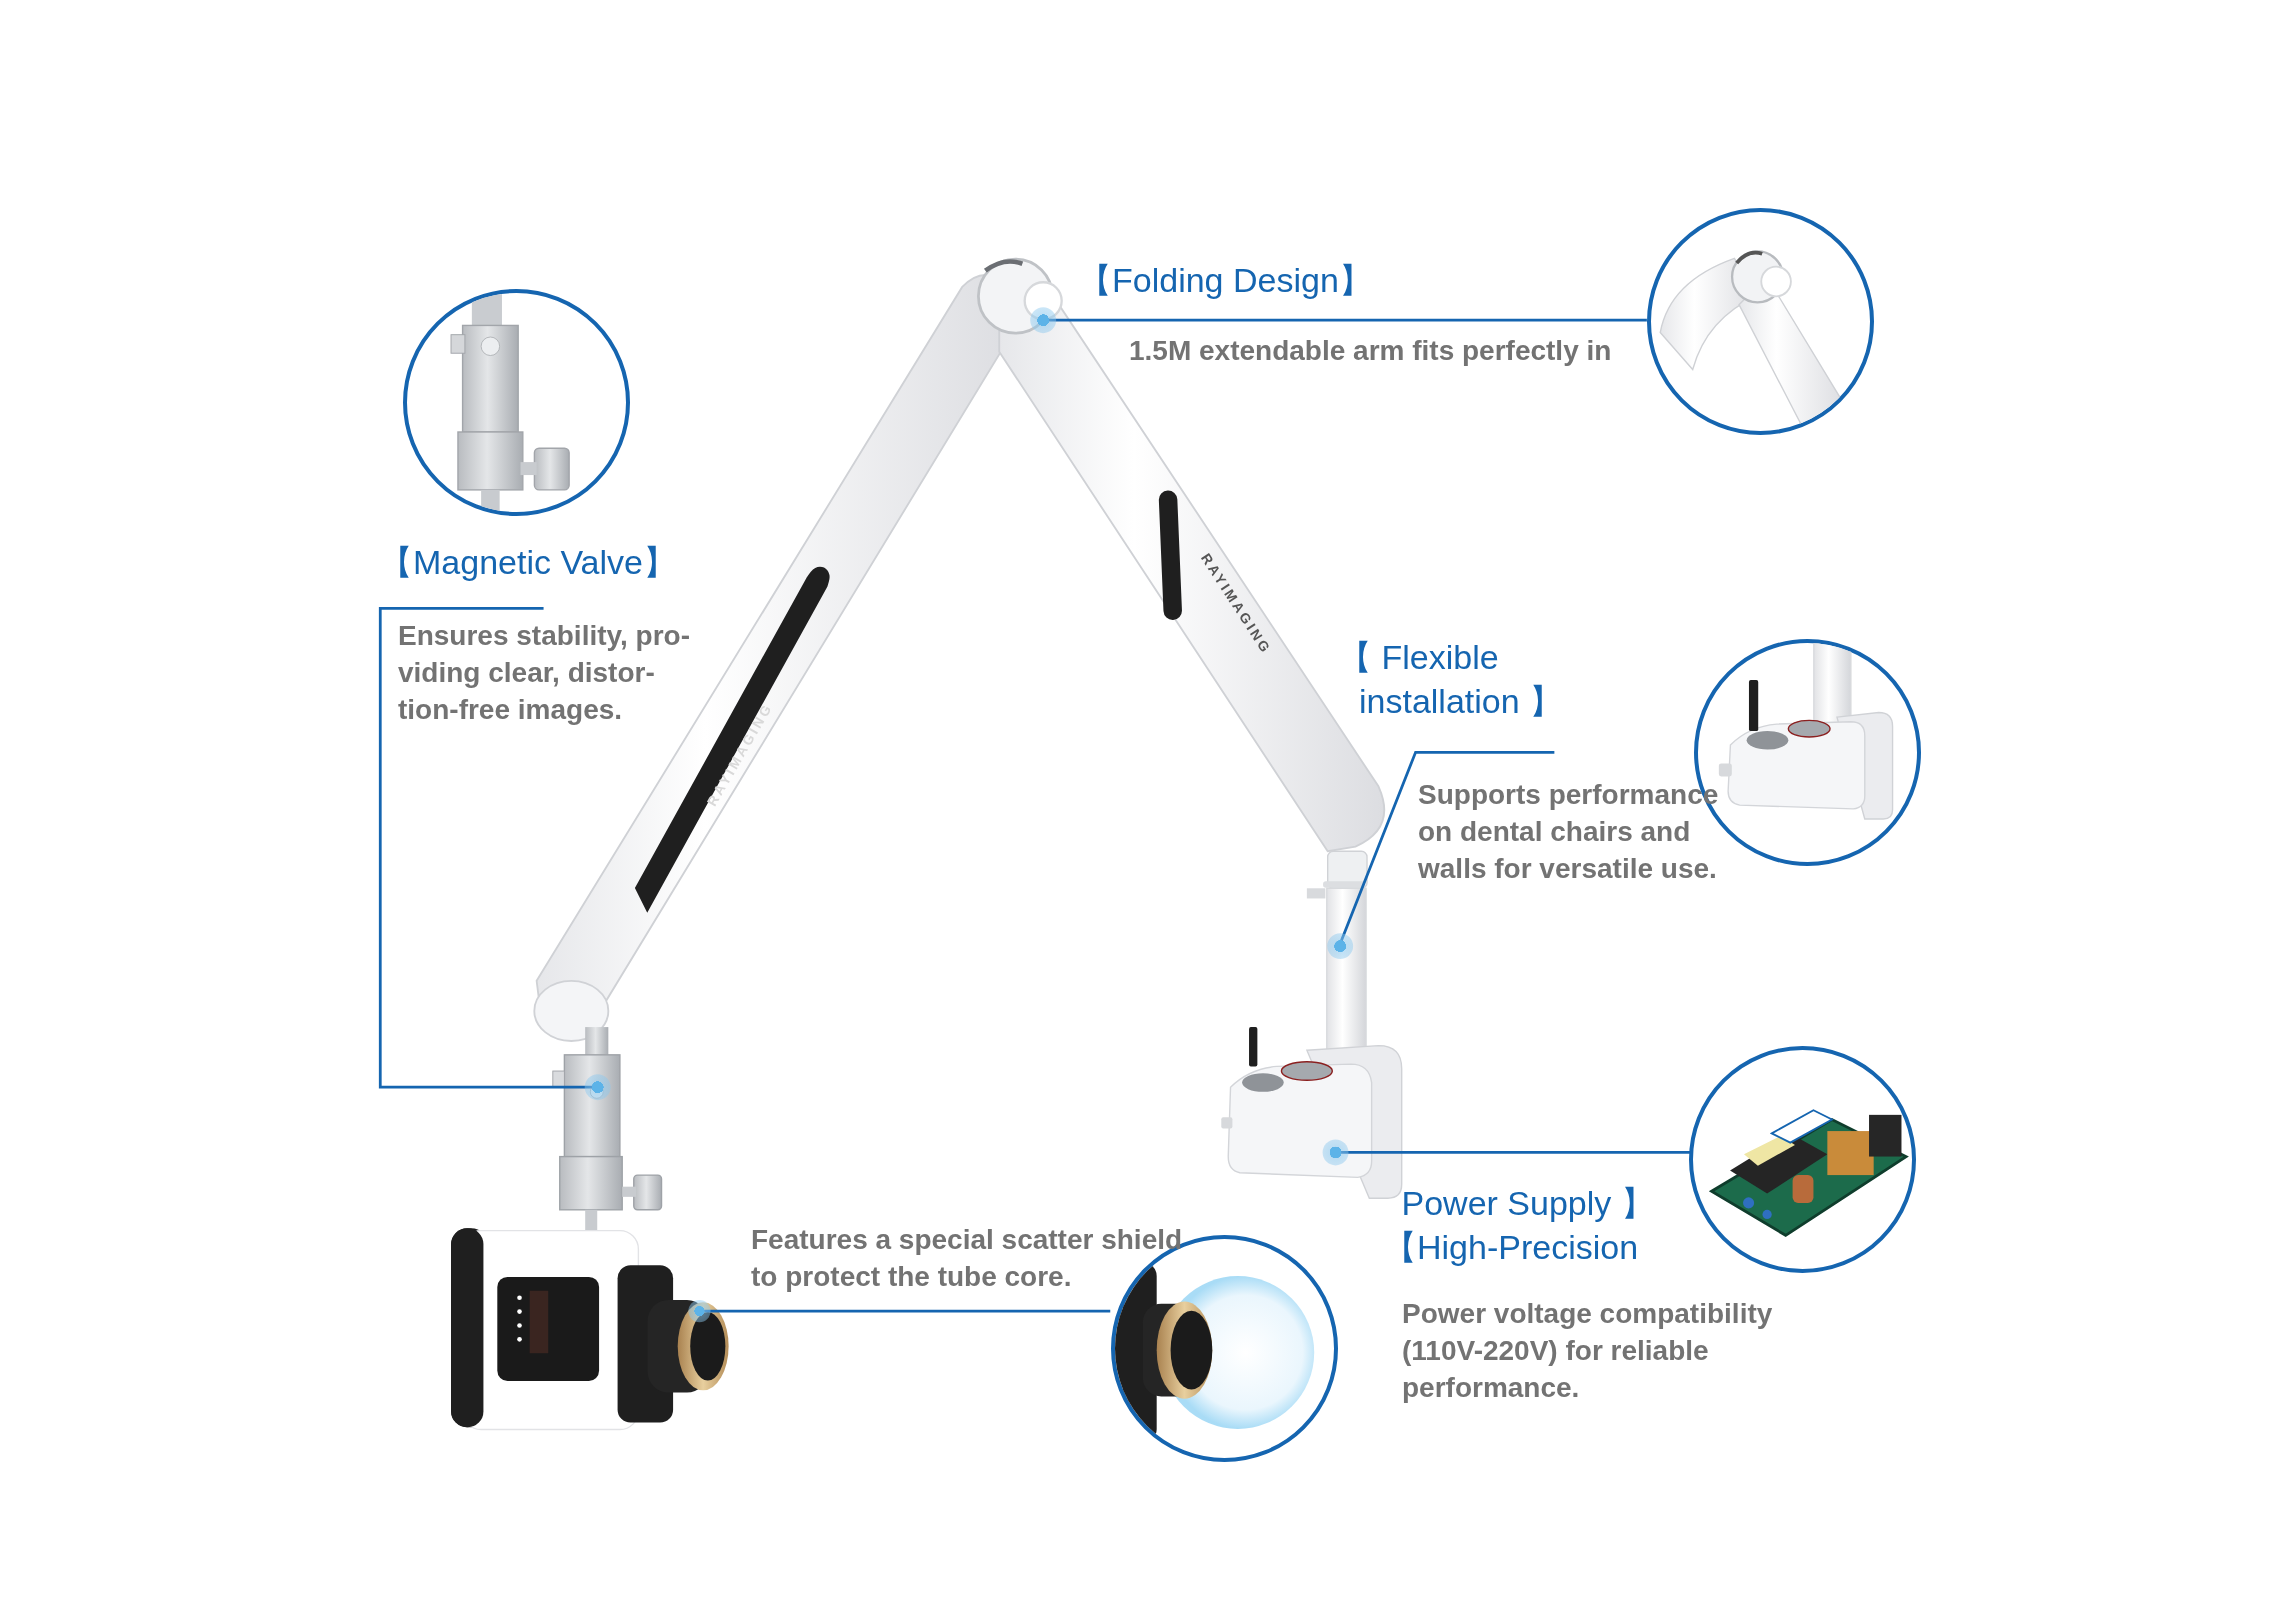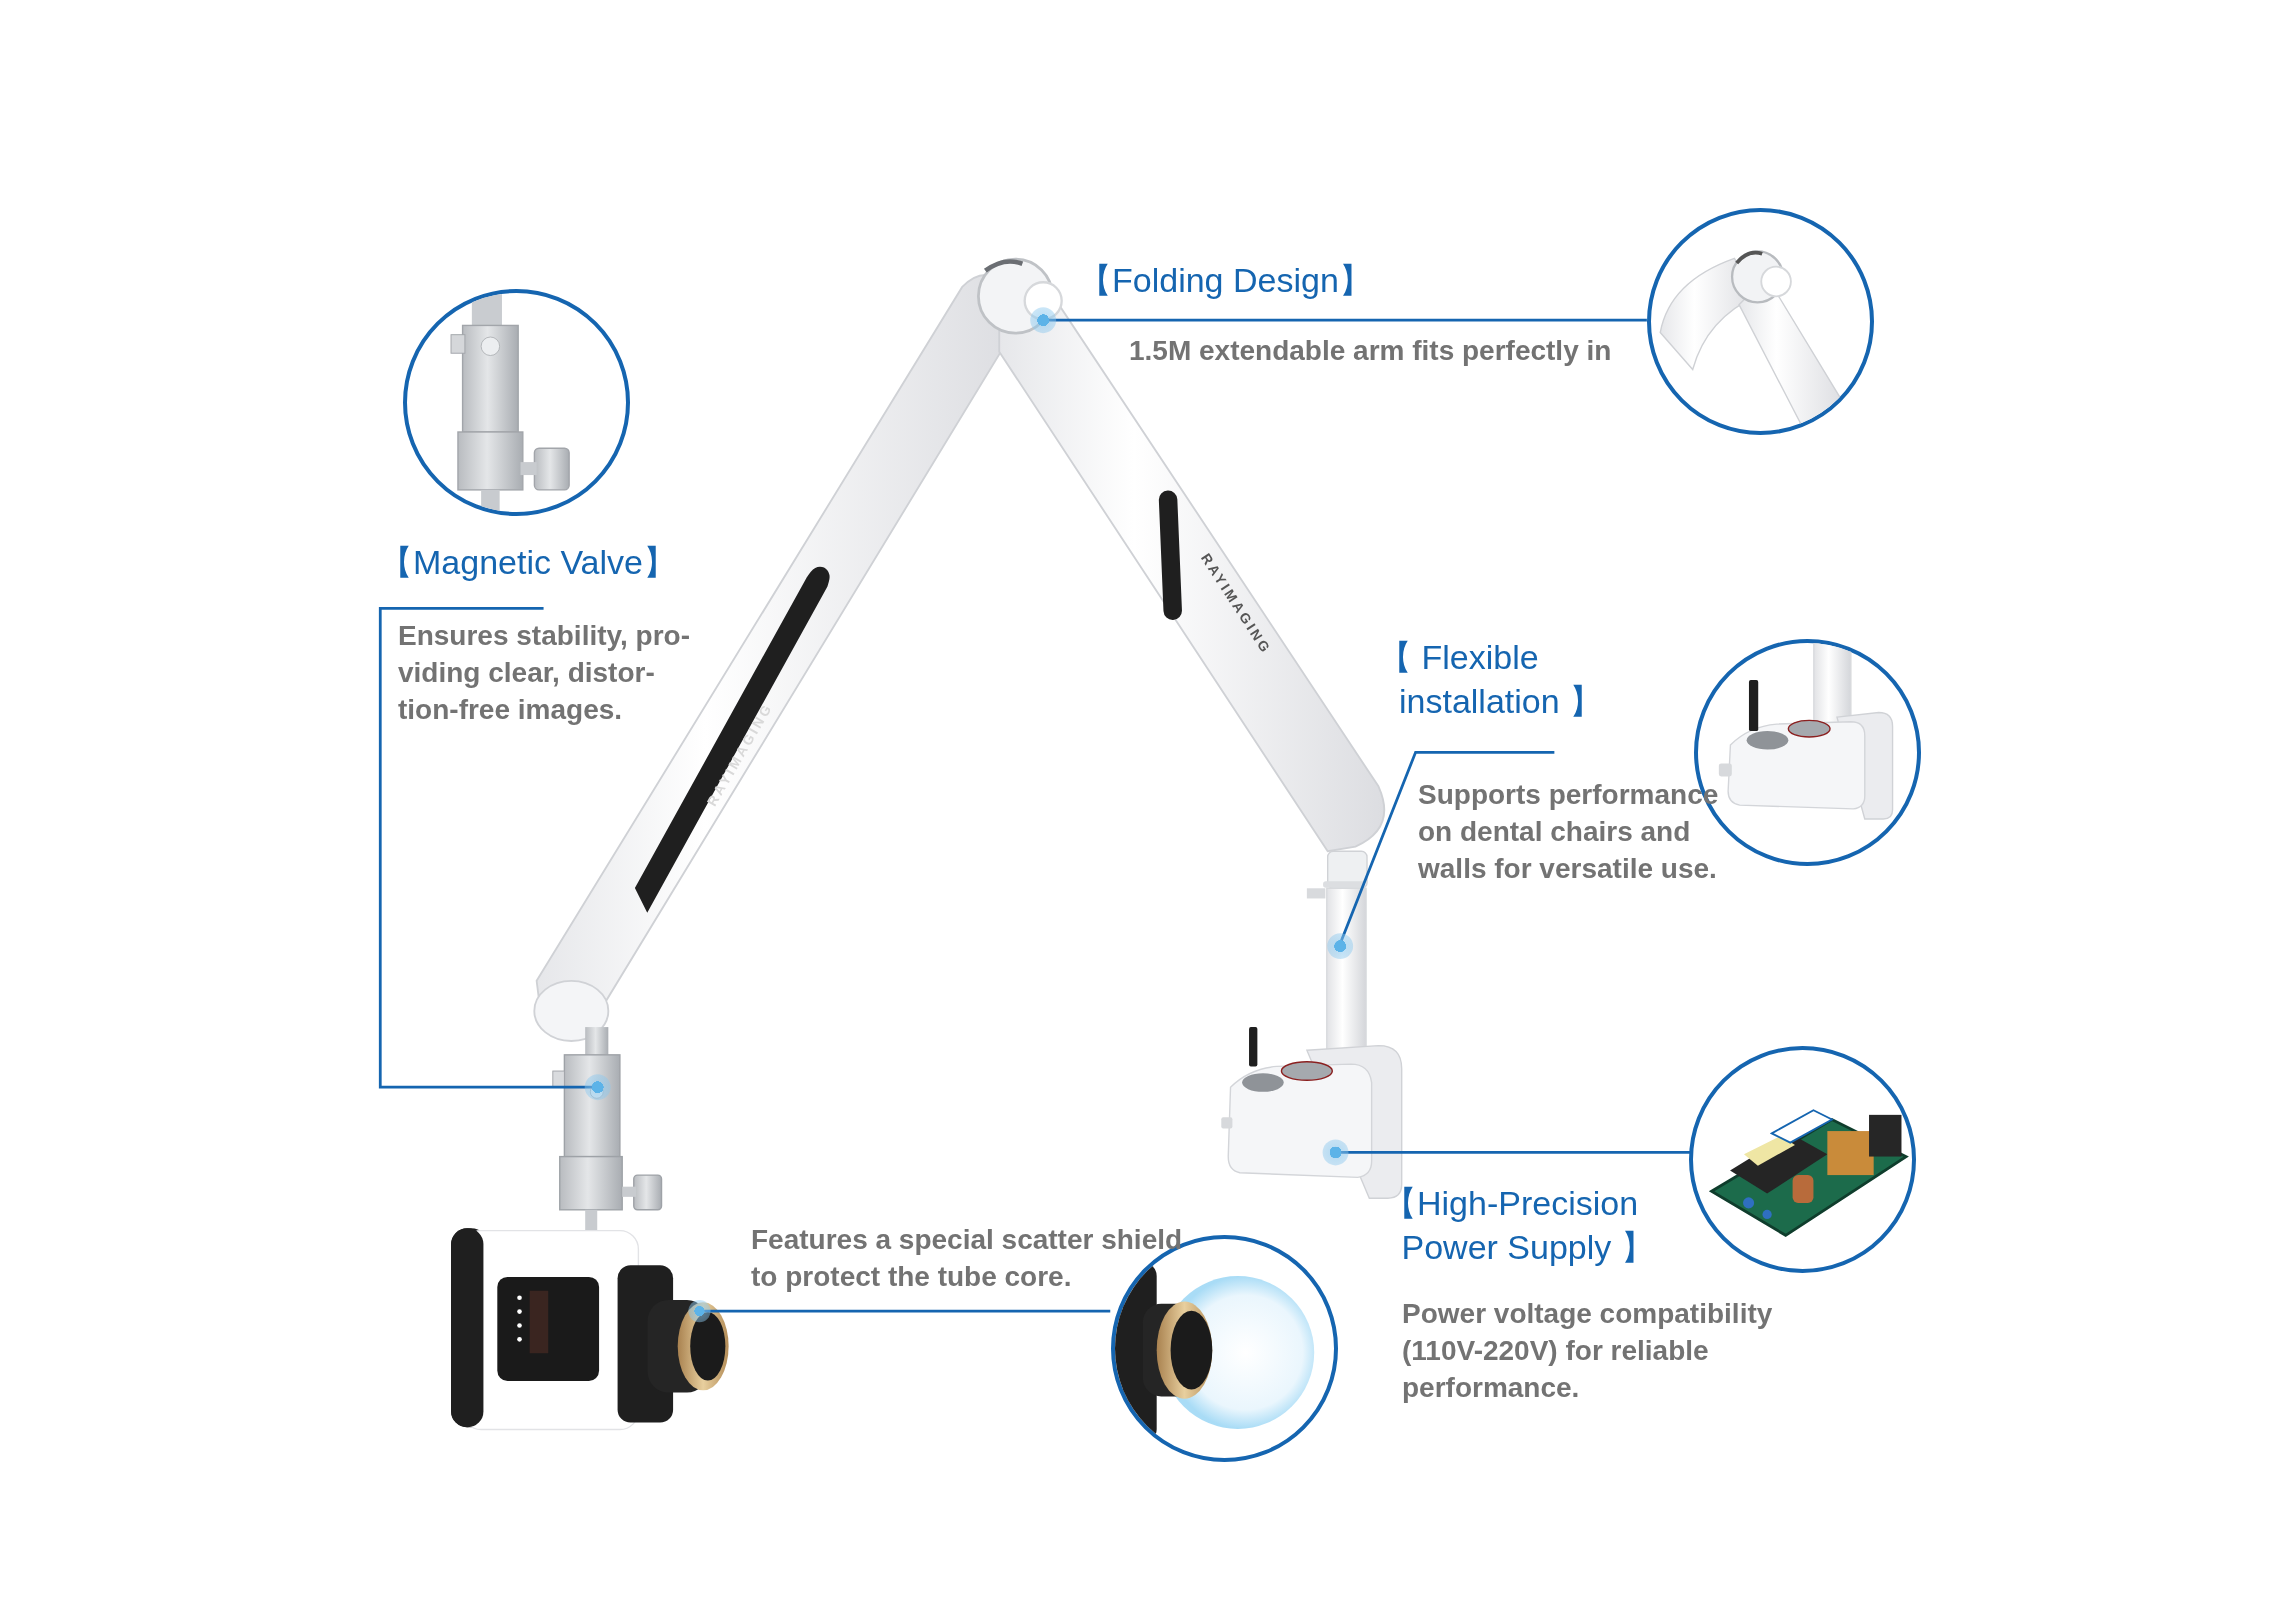--- a/index.html
+++ b/index.html
@@ -203,37 +203,37 @@
   <div>1.5M extendable arm fits perfectly in</div>
 </div>
 
 <div class="abs title" style="left:379px; top:541px;">【Magnetic Valve】</div>
 <div class="abs desc" style="left:398px; top:618px;">
   <div>Ensures stability, pro-</div>
   <div>viding clear, distor-</div>
   <div>tion-free images.</div>
 </div>
 
-<div class="abs title" style="left:1378px; top:636px;">
+<div class="abs title" style="left:1338px; top:636px;">
   <div>【 Flexible</div>
   <div style="padding-left:21px;">installation 】</div>
 </div>
 <div class="abs desc" style="left:1418px; top:777px;">
   <div>Supports performance</div>
   <div>on dental chairs and</div>
   <div>walls for versatile use.</div>
 </div>
 
 <div class="abs desc" style="left:719px; top:1222px;margin-left:32px;">
   <div>Features a special scatter shield</div>
   <div>to protect the tube core.</div>
 </div>
 
 <div class="abs title" style="left:1383px; top:1182px;">
+  <div style="padding-left:18.5px;">Power Supply 】</div>
   <div>【High-Precision</div>
-  <div style="padding-left:18.5px;">Power Supply 】</div>
 </div>
 <div class="abs desc" style="left:1402px; top:1296px;">
   <div>Power voltage compatibility</div>
   <div>(110V-220V) for reliable</div>
   <div>performance.</div>
 </div>
 
 
 </body></html>

